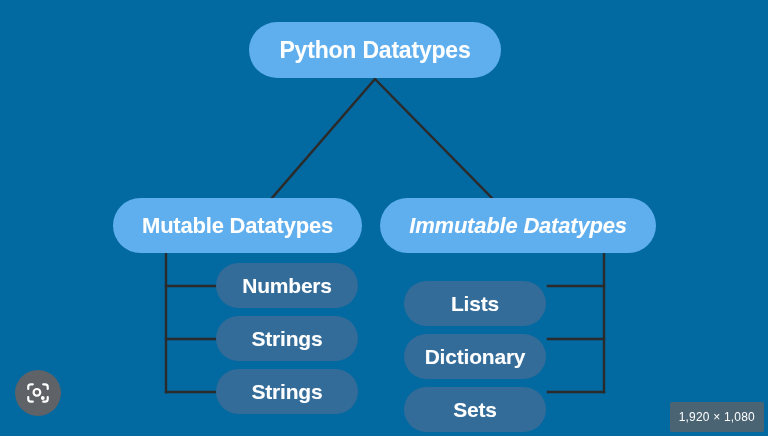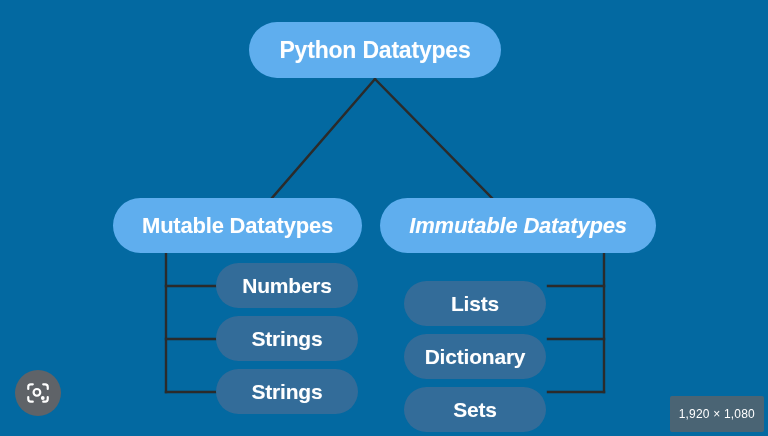--- a/index.html
+++ b/index.html
@@ -117,21 +117,21 @@
     align-items: center;
     justify-content: center;
     cursor: pointer;
   }
 
   
   #dimension-badge {
     position: absolute;
     right: 4px;
     bottom: 4px;
-    height: 36px;
+    height: 30px;
     padding: 0 9px;
     display: flex;
     align-items: center;
     background: rgba(95, 99, 104, 0.78);
     color: #ffffff;
     font-size: 12px;
     letter-spacing: 0.2px;
     border-radius: 2px;
   }
 </style>

